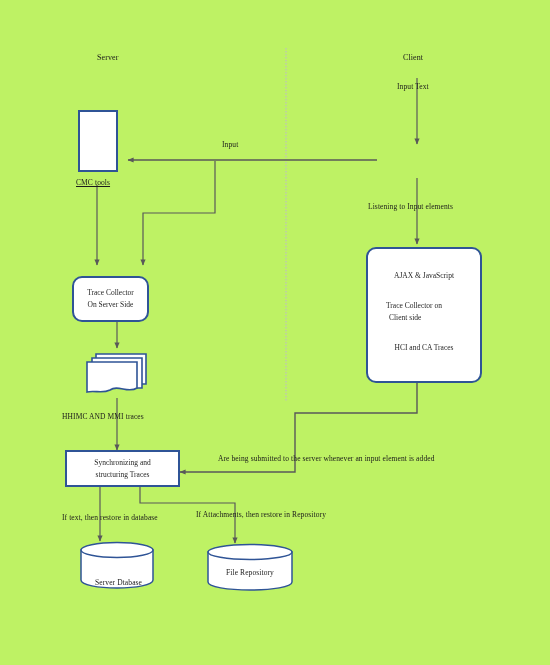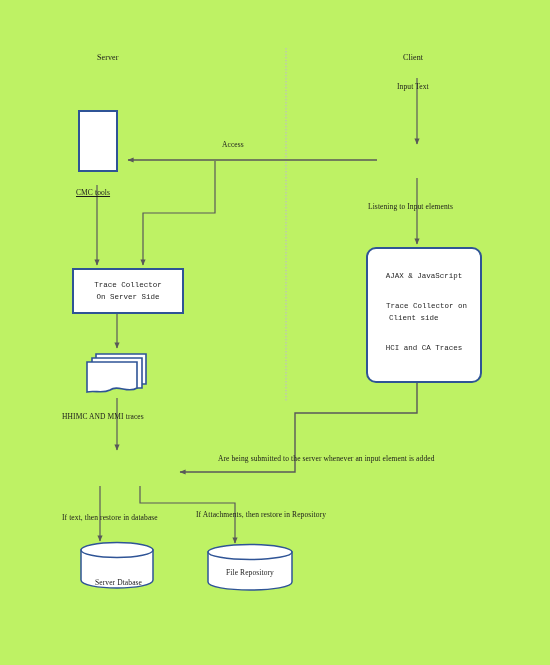--- a/index.html
+++ b/index.html
@@ -26,21 +26,20 @@
     letter-spacing: 0.1px;
   }
   .lbl.sec {
     font-size: 8px;
   }
   .box {
     position: absolute;
     border: 2px solid #2f5496;
     background: #ffffff;
     box-sizing: border-box;
-    font-family: Liberation Mono, monospace;
   }
   .box-text {
     position: absolute;
     left: 0; right: 0;
     text-align: center;
     color: #1f1f1f;
     font-size: 7.5px;
     line-height: 1.45;
   }
   .rounded {
@@ -101,37 +100,41 @@
     <path d="M117,398 L117,450" fill="none" stroke="#595959" stroke-width="1.2" marker-end="url(#arrow)"></path>
 
     <path d="M417,383 L417,413 L295,413 L295,472 L180,472" fill="none" stroke="#595959" stroke-width="1.4" marker-end="url(#arrow)"></path>
 
     <path d="M100,486 L100,541" fill="none" stroke="#595959" stroke-width="1.2" marker-end="url(#arrow)"></path>
 
     <path d="M140,486 L140,503 L235,503 L235,543" fill="none" stroke="#595959" stroke-width="1.2" marker-end="url(#arrow)"></path>
   </svg>
 
   <div class="box" style="left:78px; top:110px; width:40px; height:62px;"></div>
-  <div class="lbl" style="left:76px; top:188px;text-decoration:underline;">CMC tools</div>
+  <div class="lbl" style="left:76px; top:178px;text-decoration:underline;">CMC tools</div>
 
-  <div class="box" style="left:72px; top:268px; width:112px; height:46px;">
+  <div class="box" style="left:72px; top:276px; width:77px; height:46px;border-radius:10px;">
     <div class="box-text" style="top:10px;">Trace Collector</div>
     <div class="box-text" style="top:22px;">On Server Side</div>
   </div>
 
   <div class="docstack" style="left:82px; top:350px; width:70px; height:46px;">
     <svg width="70" height="46" viewBox="0 0 70 46">
       <path d="M14,4 H64 V34 H14 Z" fill="#ffffff" stroke="#2f5496" stroke-width="1.6"></path>
       <path d="M10,8 H60 V38 H10 Z" fill="#ffffff" stroke="#2f5496" stroke-width="1.6"></path>
       <path d="M5,12 H55 V38 C46,44 36,34 28,40 C20,44 13,40 5,42 Z" fill="#ffffff" stroke="#2f5496" stroke-width="1.6"></path>
     </svg>
   </div>
 
   <div class="lbl" style="left:62px; top:412px;">HHIMC AND MMI traces</div>
 
+  <div class="box" style="left:65px; top:450px; width:115px; height:37px;">
+    <div class="box-text" style="top:6px;">Synchronizing and</div>
+    <div class="box-text" style="top:18px;">structuring Traces</div>
+  </div>
 
   <div class="lbl" style="left:62px; top:513px;">If text, then restore in database</div>
 
   <div class="lbl" style="left:196px; top:510px;">If Attachments, then restore in Repository</div>
 
   <div class="cyl-wrap" style="left:78px; top:541px; width:78px; height:48px;">
     <svg width="78" height="48" viewBox="0 0 78 48">
       <path d="M3,9 V39 C3,44 20,47 39,47 C58,47 75,44 75,39 V9 Z" fill="#ffffff" stroke="#2f5496" stroke-width="1.5"></path>
       <ellipse cx="39" cy="9" rx="36" ry="7.5" fill="#ffffff" stroke="#2f5496" stroke-width="1.5"></ellipse>
     </svg>
@@ -141,21 +144,21 @@
   <div class="cyl-wrap" style="left:205px; top:543px; width:90px; height:48px;">
     <svg width="90" height="48" viewBox="0 0 90 48">
       <path d="M3,9 V39 C3,44 23,47 45,47 C67,47 87,44 87,39 V9 Z" fill="#ffffff" stroke="#2f5496" stroke-width="1.5"></path>
       <ellipse cx="45" cy="9" rx="42" ry="7.5" fill="#ffffff" stroke="#2f5496" stroke-width="1.5"></ellipse>
     </svg>
   </div>
   <div class="lbl" style="left:226px; top:568px;">File Repository</div>
 
   <div class="lbl" style="left:397px; top:82px;">Input Text</div>
 
-  <div class="lbl" style="left:222px; top:140px;">Access</div>
+  <div class="lbl" style="left:222px; top:140px;">Input</div>
 
 
   <div class="lbl" style="left:368px; top:202px;">Listening to Input elements</div>
 
   <div class="box rounded" style="left:366px; top:247px; width:116px; height:136px;">
     <div class="box-text" style="top:22px;">AJAX &amp; JavaScript</div>
     <div class="box-text" style="top:52px; text-align:left; padding-left:18px;">Trace Collector on</div>
     <div class="box-text" style="top:64px; text-align:left; padding-left:21px;">Client side</div>
     <div class="box-text" style="top:94px;">HCI and CA Traces</div>
   </div>

